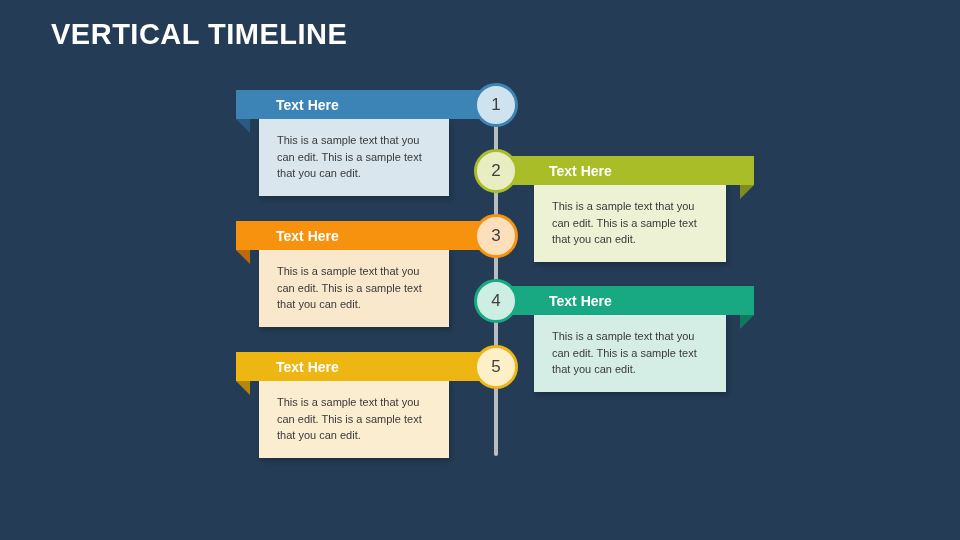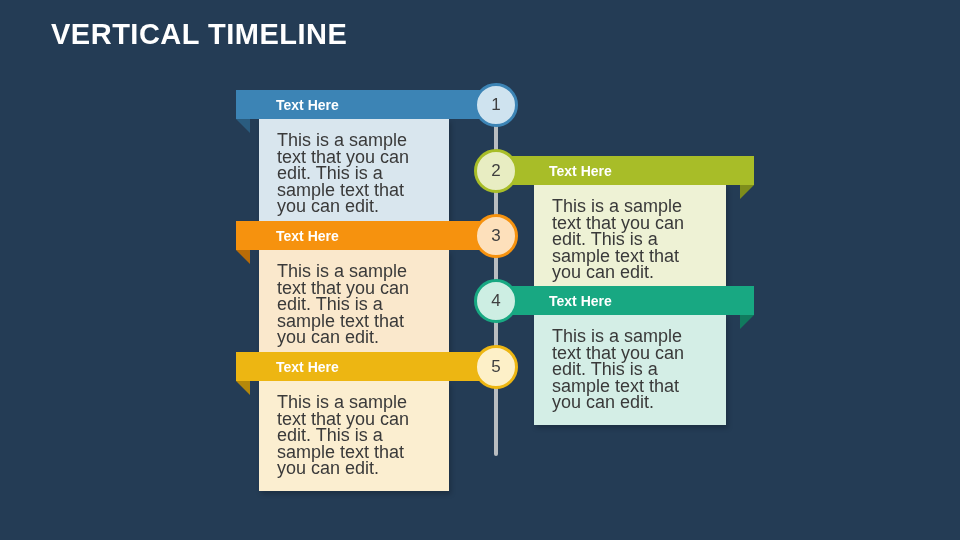--- a/index.html
+++ b/index.html
@@ -75,21 +75,21 @@
     width: 0;
     height: 0;
   }
 
   
   .panel {
     position: absolute;
     top: 29px;
     box-sizing: border-box;
     padding: 13px 16px 14px 18px;
-    font-size: 18px;
+    font-size: 11px;
     line-height: 16.5px;
     color: #3a3a3a;
     box-shadow: 2px 3px 5px rgba(0,0,0,0.22);
   }
 
   
   .node {
     position: absolute;
     width: 44px;
     height: 44px;

